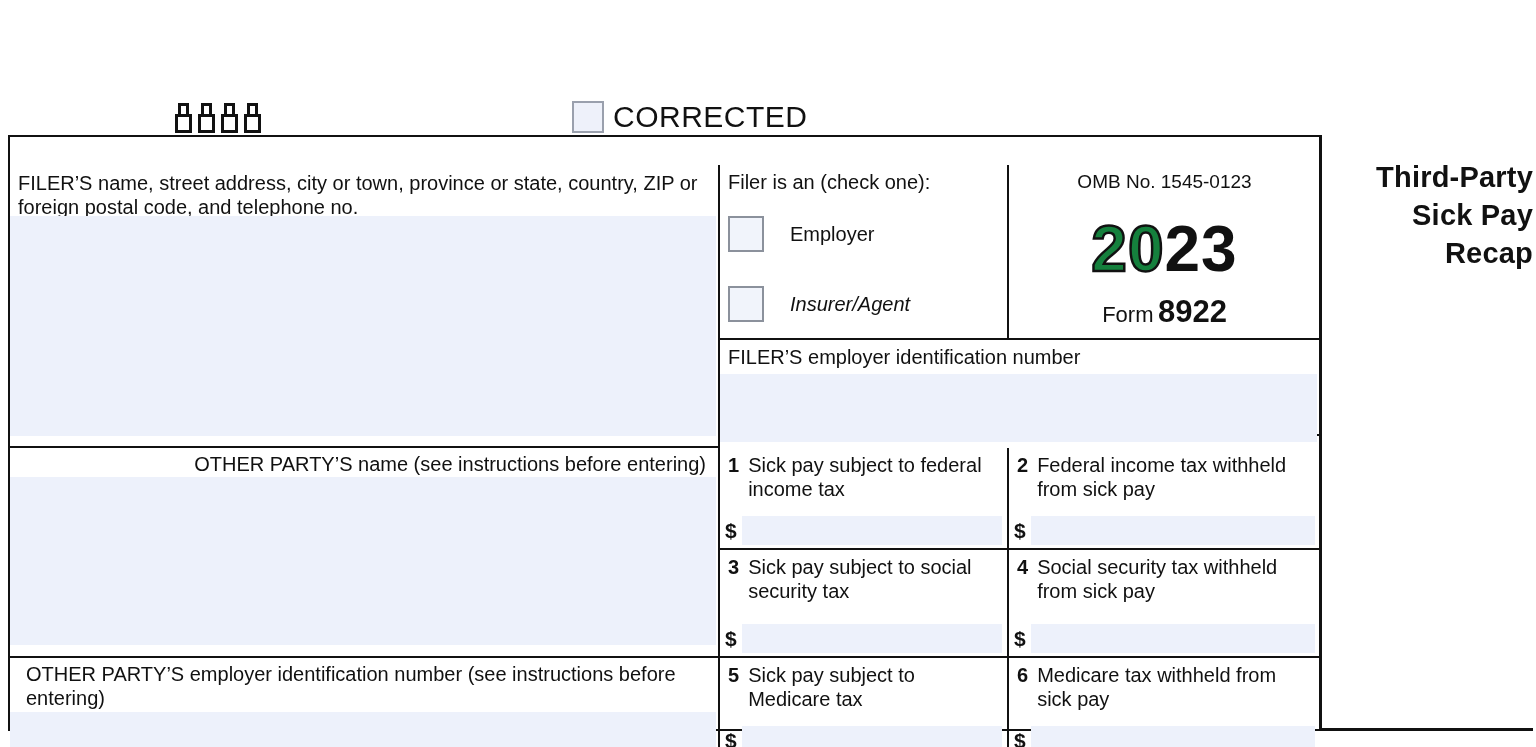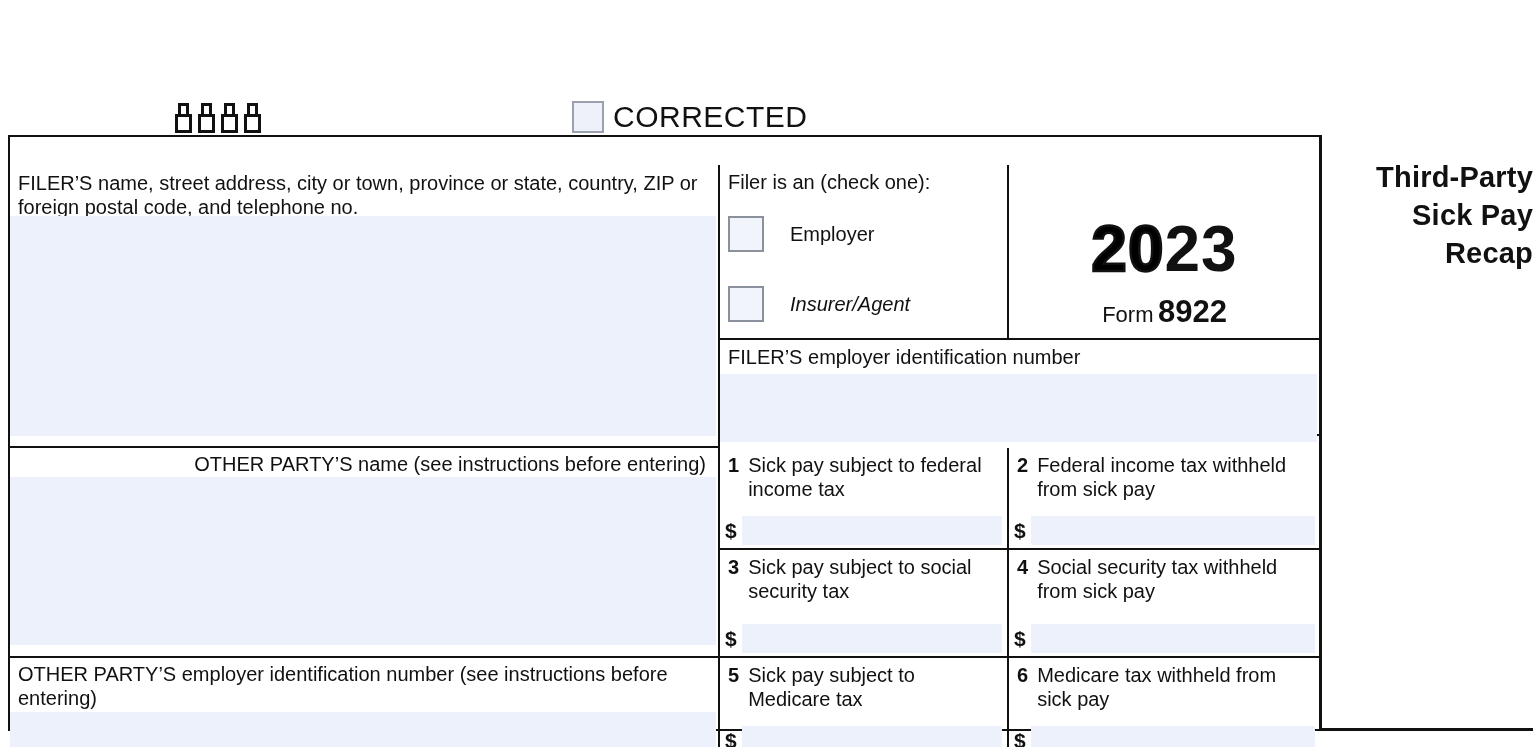--- a/index.html
+++ b/index.html
@@ -53,21 +53,21 @@
     border: 2px solid #8b919c; background: #f1f4fb;
   }
   .cb-label { position: absolute; font-size: 20px; }
 
   
   .omb-line { position: absolute; top: 6px; left: 0; right: 0; text-align: center; font-size: 19px; }
   .year-line {
     position: absolute; top: 52px; left: 0; right: 0; text-align: center;
     font-size: 64px; font-weight: bold; line-height: 64px; letter-spacing: 1px;
   }
-  .year-outline { color: #000000; -webkit-text-stroke: 2.5px #111; }
+  .year-outline { color: #15803d; -webkit-text-stroke: 2.5px #111; }
   .form-line { position: absolute; bottom: 8px; left: 0; right: 0; text-align: center; }
   .form-word { font-size: 22px; }
   .form-number { font-size: 31px; font-weight: bold; }
 
   
   .box-label { display: flex; padding: 5px 8px 0 8px; font-size: 20px; line-height: 24px; }
   .box-num { font-weight: bold; margin-right: 9px; }
   .amount-row {
     position: absolute; left: 5px; right: 5px; bottom: 3px;
     display: flex; align-items: flex-end;
@@ -122,20 +122,21 @@
 
   <div class="cell br bb" style="left:710px; top:0; width:289px; height:175px;">
     <div class="lbl" style="padding:5px 8px 0 8px;">Filer is an (check one):</div>
     <div class="checkbox" style="left:8px; top:51px;"></div>
     <div class="cb-label" style="left:70px; top:58px;text-align:center;">Employer</div>
     <div class="checkbox" style="left:8px; top:121px;"></div>
     <div class="cb-label" style="left:70px; top:128px;font-style:italic;">Insurer/Agent</div>
   </div>
 
   <div class="cell bb" style="left:999px; top:0; width:311px; height:175px;">
+    <div class="omb-line">OMB No. 1545-0123</div>
     <div class="year-line"><span class="year-outline">20</span><span>23</span></div>
     <div class="form-line">
       <span class="form-word">Form</span>
       <span class="form-number">8922</span>
     </div>
   </div>
 
   <div class="cell bb" style="left:710px; top:175px; width:600px; height:96px;">
     <div class="lbl" style="padding:5px 0 0 8px;">FILER’S employer identification number</div>
     <div class="fill" style="left:0; top:34px; width:597px; height:68px; font-size:20px; padding:4px 8px; box-sizing:border-box;"></div>
@@ -184,21 +185,21 @@
       <span class="box-num">4</span>
       <span>Social security tax withheld from sick pay</span>
     </div>
     <div class="amount-row">
       <span class="dollar">$</span>
       <span class="amount-fill"></span>
     </div>
   </div>
 
   <div class="cell br" style="left:0; top:493px; width:710px; height:99px;">
-    <div class="lbl" style="padding:4px 12px 0 8px;">OTHER PARTY’S employer identification number (see instructions before entering)</div>
+    <div class="lbl" style="padding:4px 12px 0 16px;">OTHER PARTY’S employer identification number (see instructions before entering)</div>
     <div class="fill" style="left:0; top:54px; width:706px; height:45px; font-size:20px; padding:4px 8px; box-sizing:border-box;"></div>
   </div>
 
   <div class="cell br" style="left:710px; top:493px; width:289px; height:99px;">
     <div class="box-label">
       <span class="box-num">5</span>
       <span>Sick pay subject to Medicare tax</span>
     </div>
     <div class="amount-row" style="bottom:2px;">
       <span class="dollar">$</span>

